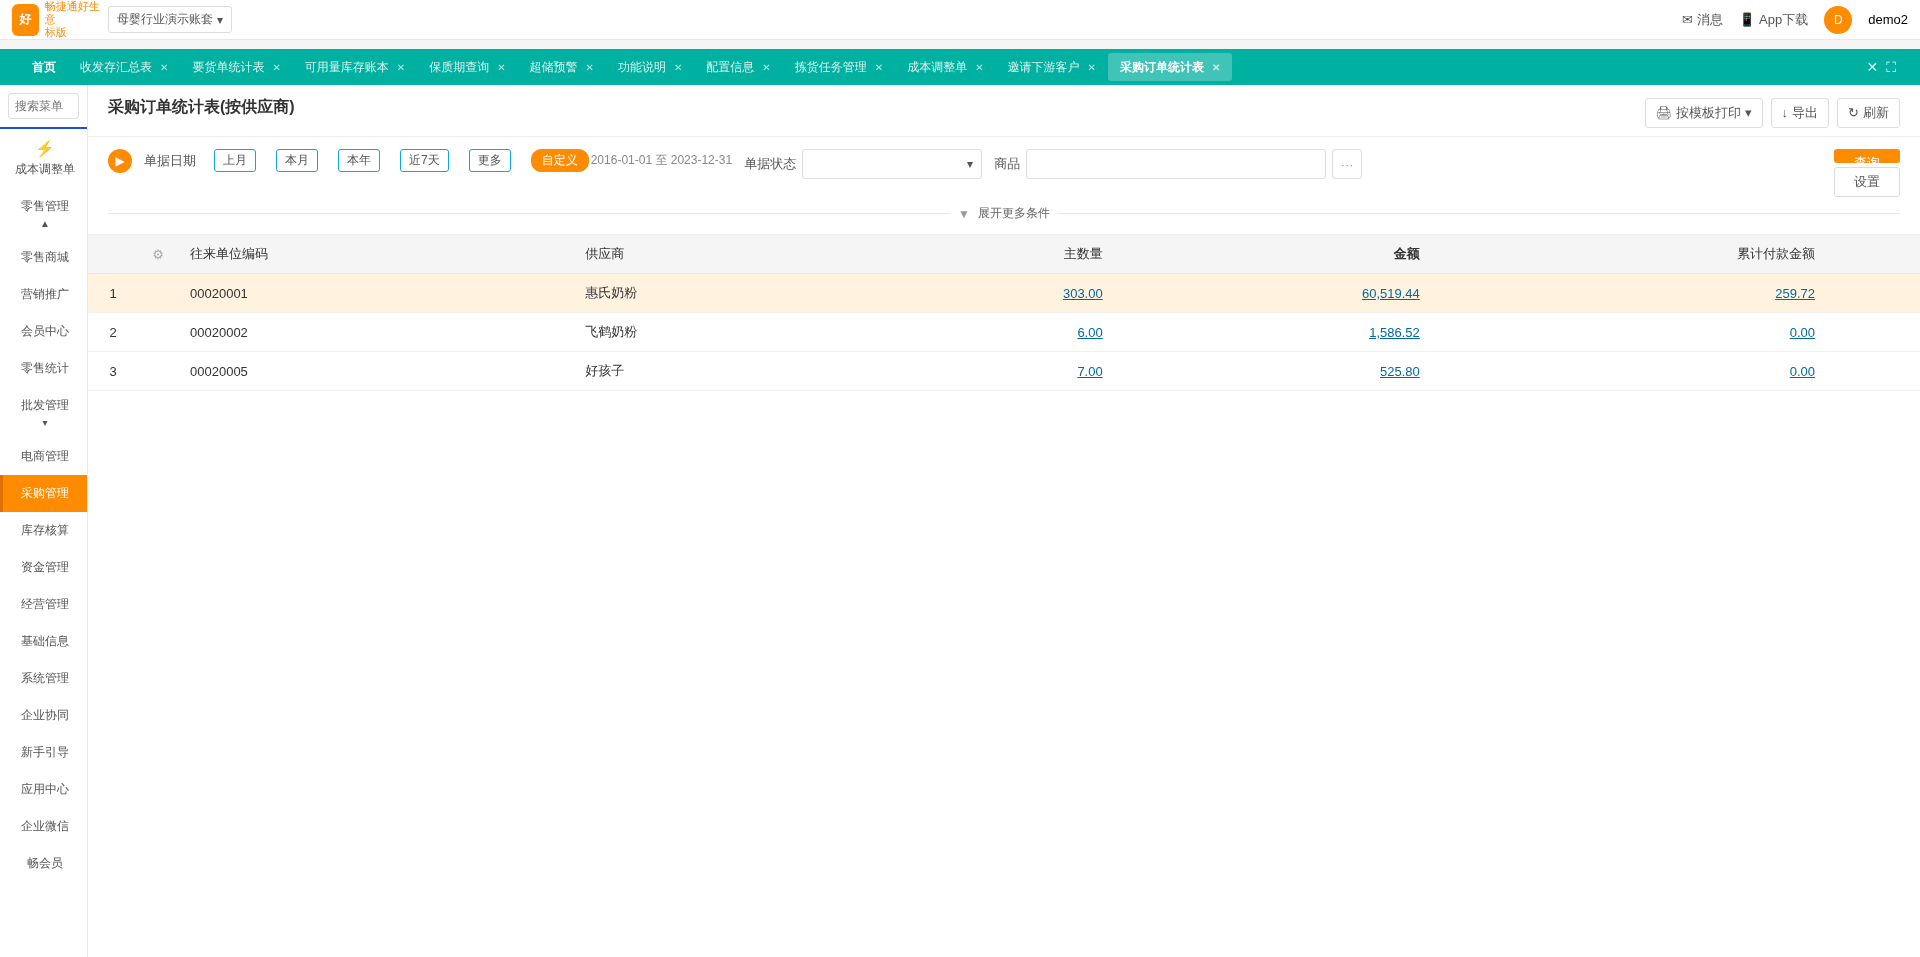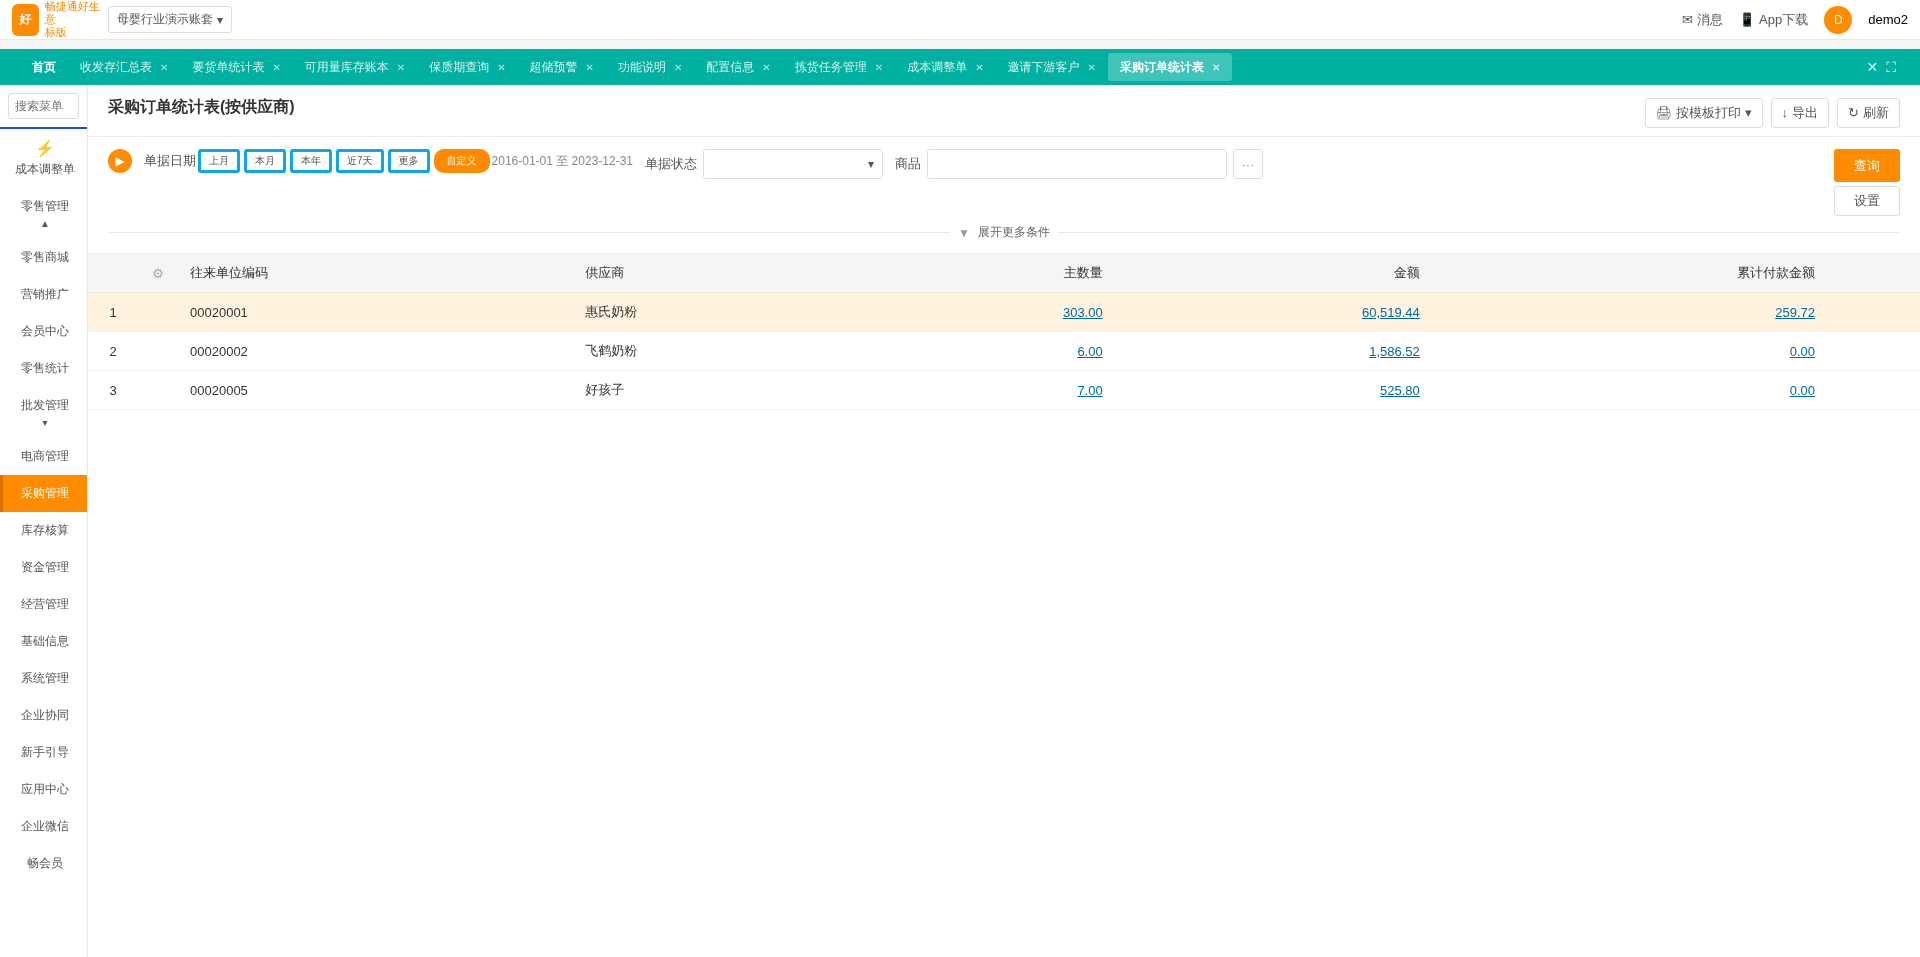--- a/index.html
+++ b/index.html
@@ -34,40 +34,40 @@
     .sidebar-item .s-label { font-size: 12px; }
     .sidebar-item .s-arrow { font-size: 10px; }
 
     
     .content-area { flex: 1; display: flex; flex-direction: column; overflow: hidden; background: #f0f2f5; }
     .page-title { font-size: 16px; font-weight: bold; color: #333; margin-bottom: 10px; }
     .filter-toggle-btn { width: 24px; height: 24px; background: #ff8c00; border-radius: 50%; display: flex; align-items: center; justify-content: center; color: white; font-size: 12px; cursor: pointer; flex-shrink: 0; }
     .filter-group { display: flex; align-items: center; gap: 2px; }
     .filter-label { color: #555; font-size: 13px; white-space: nowrap; }
     .date-shortcuts { display: flex; gap: 4px; }
-    .date-btn { padding: 2px 8px; border: 3px solid #0ea5e9; border-radius: 3px; background: #fff; cursor: pointer; font-size: 10px; color: #555; }
+    .date-btn { padding: 2px 8px; border: 1px solid #0ea5e9; border-radius: 3px; background: #fff; cursor: pointer; font-size: 12px; color: #555; margin-left: 16px; }
     .date-btn.custom { background: #ff8c00; color: white; border-color: #ff8c00; border-radius: 10px; padding: 2px 10px; }
     .date-range-text { font-size: 12px; color: #888; }
     .filter-select { height: 30px; border: 1px solid #ddd; border-radius: 3px; padding: 0 8px; font-size: 12px; color: #555; background: #fff; cursor: pointer; min-width: 150px; display: flex; align-items: center; justify-content: space-between; }
 
     
     .table-container { flex: 1; overflow: auto; background: #fff; margin: 0; }
     .data-table { width: 100%; border-collapse: collapse; }
     .data-table th { background: #f5f5f5; padding: 10px 12px; text-align: left; font-weight: normal; color: #333; border-bottom: 1px solid #e8e8e8; font-size: 13px; white-space: nowrap; }
     .data-table td { padding: 10px 12px; border-bottom: 1px solid #f0f0f0; color: #333; font-size: 13px; }
     .data-table tr.row-highlight td { background: #fff3e0; }
     .link-text { color: #0369a1; text-decoration: underline; cursor: pointer; }
     .settings-icon { color: #aaa; cursor: pointer; }
 
     
     .table-footer { background: #fff8f0; border-top: 1px solid #e8e8e8; padding: 10px 12px; display: flex; font-size: 13px; font-weight: bold; }
     .filter-field { display: flex; align-items: center; gap: 6px; }
     .ellipsis-btn { width: 30px; height: 30px; border: 1px solid #ddd; border-radius: 3px; display: flex; align-items: center; justify-content: center; cursor: pointer; color: #999; background: #fff; }
 
-    .search-btn { background: #ff8c00; color: white; border: none; padding: 5px 20px; border-radius: 3px; cursor: pointer; font-size: 13px; height: 33px; }
+    .search-btn { background: #ff8c00; color: white; border: none; padding: 5px 20px; border-radius: 3px; cursor: pointer; font-size: 13px; height: 14px; }
     .setting-btn { background: #fff; color: #555; border: 1px solid #ddd; padding: 5px 12px; border-radius: 3px; cursor: pointer; font-size: 13px; height: 30px; }
 
     .filter-actions { display: flex; flex-direction: column; gap: 4px; margin-left: auto; }
     .filter-section { background: #fff; padding: 12px 20px; border-bottom: 1px solid #eee; }
     .header-actions { display: flex; gap: 8px; }
 
     .template-btn { display: flex; align-items: center; gap: 4px; background: #fff; border: 1px solid #ddd; border-radius: 3px; padding: 4px 10px; cursor: pointer; font-size: 13px; color: #555; height: 30px; }
     .export-btn { display: flex; align-items: center; gap: 4px; background: #fff; border: 1px solid #ddd; border-radius: 3px; padding: 4px 10px; cursor: pointer; font-size: 13px; color: #555; height: 30px; }
     .refresh-btn { display: flex; align-items: center; gap: 4px; background: #fff; border: 1px solid #ddd; border-radius: 3px; padding: 4px 10px; cursor: pointer; font-size: 13px; color: #555; height: 30px; }
 
@@ -298,21 +298,21 @@
       <table class="data-table">
         <thead>
           <tr>
             <th style="width:50px; text-align:center;"></th>
             <th style="width:40px; text-align:center;">
               <span class="settings-icon">⚙</span>
             </th>
             <th>往来单位编码</th>
             <th>供应商</th>
             <th style="text-align:right;">主数量</th>
-            <th style="text-align:right;">金额</th>
+            <th style="text-align:right;font-weight:bold;">金额</th>
             <th style="text-align:right;">累计付款金额</th>
             <th></th>
           </tr>
         </thead>
         <tbody id="table-body">
         <tr class="row-highlight">
       <td style="text-align:center;">1</td>
       <td></td>
       <td>00020001</td>
       <td>惠氏奶粉</td>

